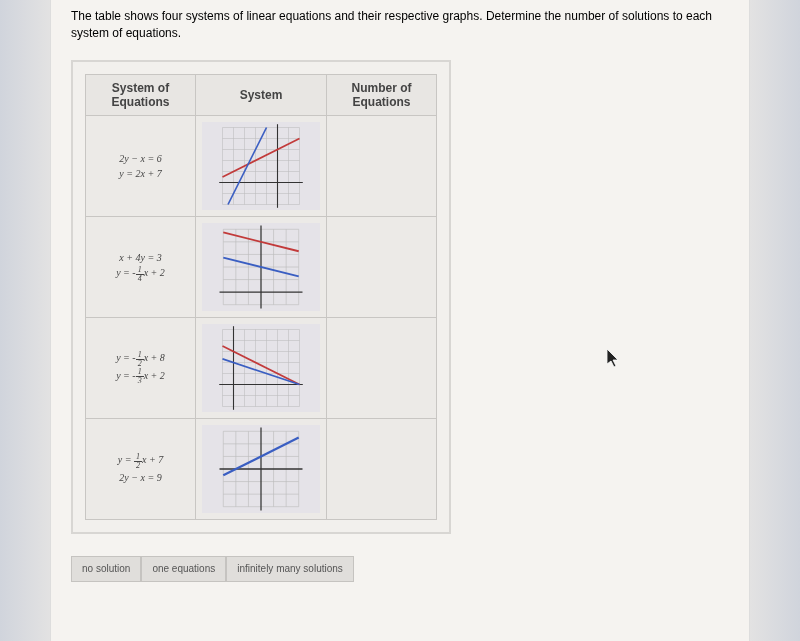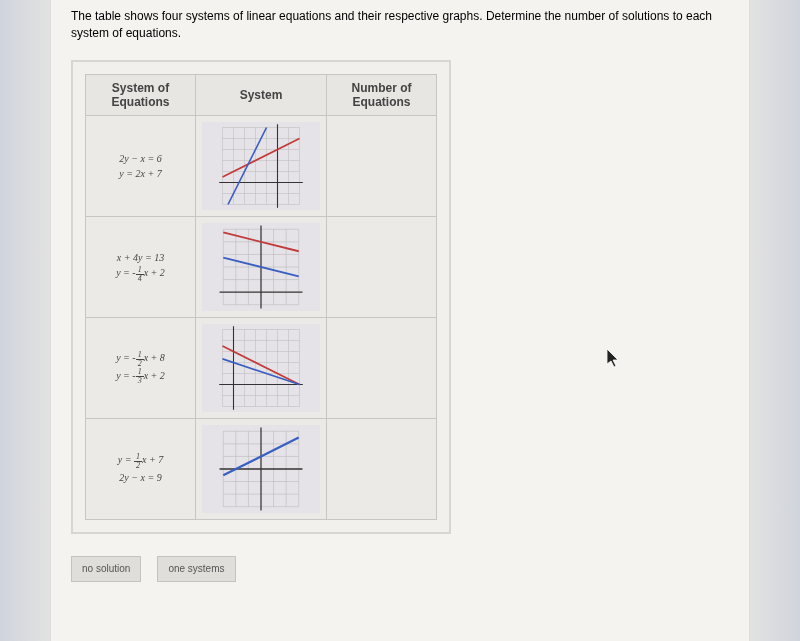--- a/index.html
+++ b/index.html
@@ -70,21 +70,21 @@
     }
     .graph-svg {
       width: 118px;
       height: 88px;
       background: #e5e3e8;
       display: block;
     }
     .answer-tiles {
       margin-top: 22px;
       display: flex;
-      gap: 16px;
+      gap: 0;
     }
     .tile {
       background: #e0dedb;
       border: 1px solid #c5c3c0;
       padding: 6px 10px;
       font-size: 10px;
       color: #555;
       cursor: move;
       text-align: center;
       min-width: 60px;
@@ -156,21 +156,21 @@
                 <line x1="-5" y1="0.5" x2="2" y2="4" stroke="#c23a3a" stroke-width="0.15"></line>
                 <line x1="-4.5" y1="-2" x2="-1" y2="5" stroke="#3a5ec2" stroke-width="0.15"></line>
               </g>
             </svg>
           </td>
           <td class="solutions-cell"></td>
         </tr>
 
         <tr>
           <td class="eq-cell">
-            <div>x + 4y = 13</div>
+            <div>x + 4y = 3</div>
             <div>
               <span>y = -</span><span class="frac"><span class="num">1</span><span class="den">4</span></span><span>x + 2</span>
             </div>
           </td>
           <td class="graph-cell">
             <svg class="graph-svg" viewBox="-3.5 -5.5 7 7">
               <g transform="scale(1,-1)">
                 <g stroke="#bbb" stroke-width="0.05">
                   <line x1="-3" y1="-1" x2="-3" y2="5"></line>
                     <line x1="-2" y1="-1" x2="-2" y2="5"></line>
@@ -264,20 +264,21 @@
             </svg>
           </td>
           <td class="solutions-cell"></td>
         </tr>
       </tbody>
     </table>
   </div>
 
   <div class="answer-tiles">
     <div class="tile">no solution</div>
-    <div class="tile">one systems</div>
+    <div class="tile">one equations</div>
+    <div class="tile">infinitely many solutions</div>
   </div>
 
 </div>
 
 <svg class="cursor-arrow" width="16" height="20">
   <path d="M0,0 L0,15 L4,12 L7,18 L9,17 L6,11 L11,11 Z" fill="#222" stroke="#fff" stroke-width="0.8"></path>
 </svg>
 
 </body></html>

